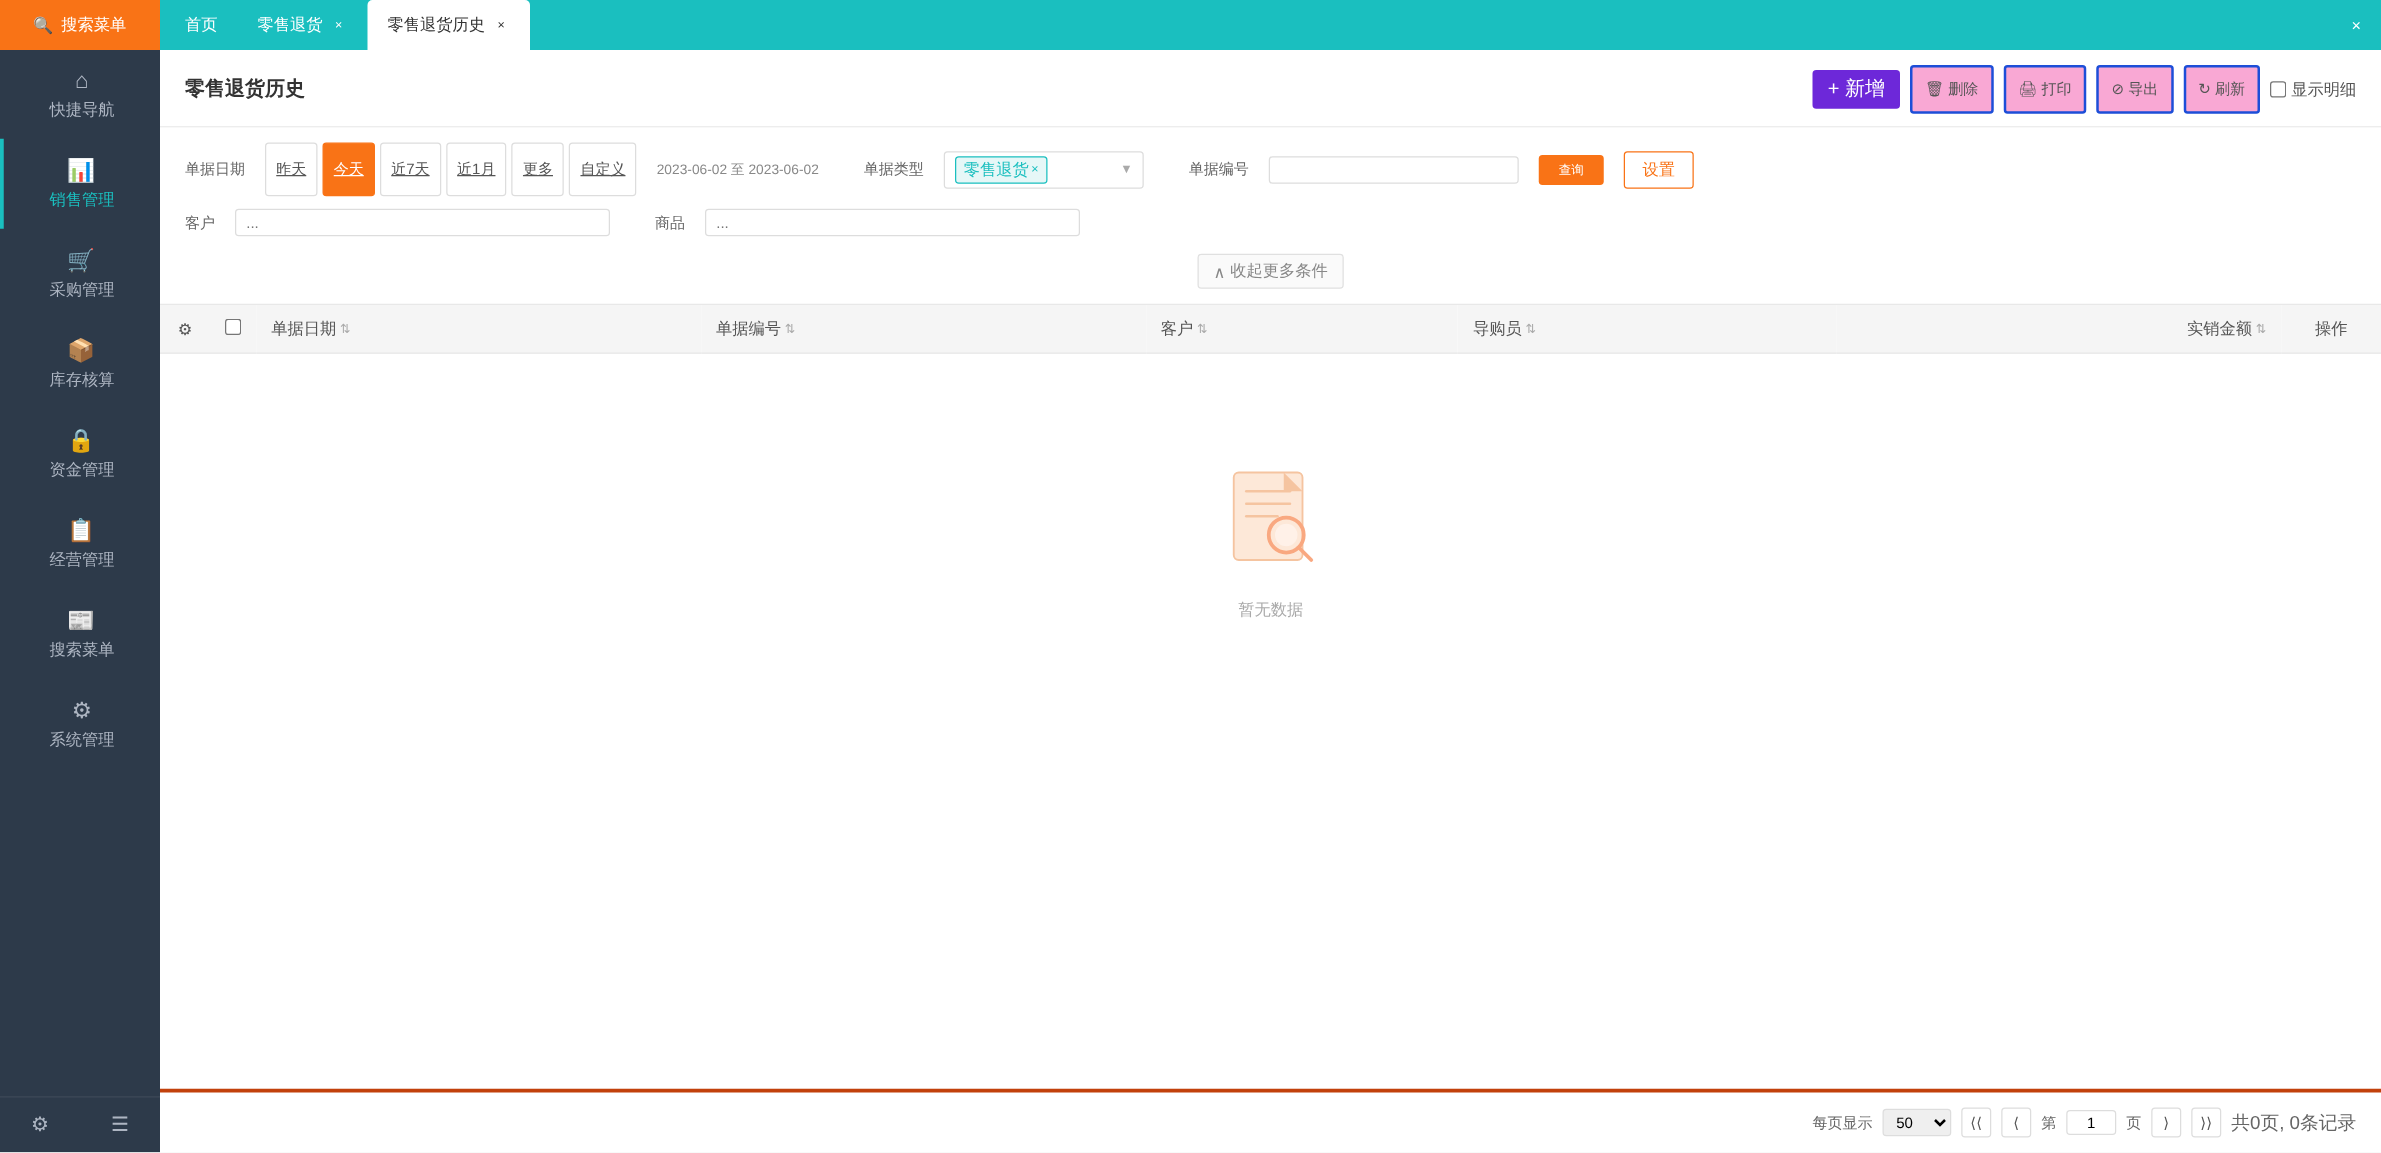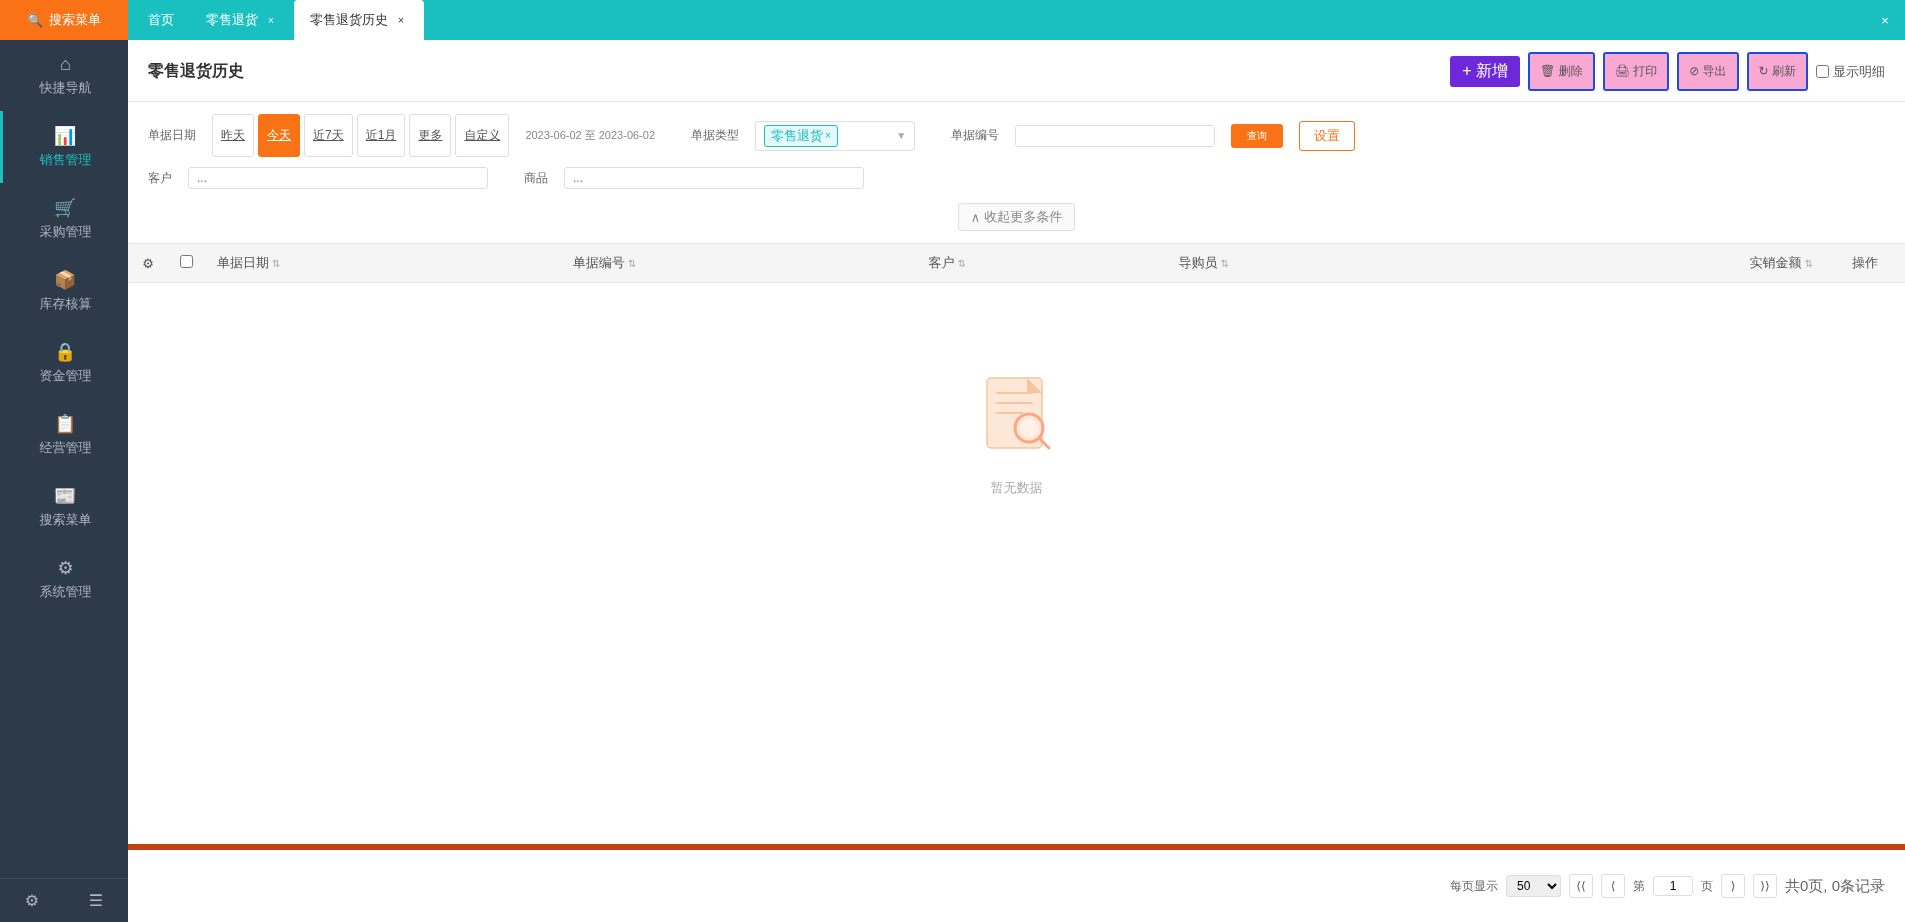--- a/index.html
+++ b/index.html
@@ -295,22 +295,22 @@
     }
     .empty-icon {
       width: 100px;
       height: 100px;
       margin-bottom: 16px;
     }
 
     
     .pagination-bar {
       background: white;
-      border-top: 6px solid #c2410c;
-      padding: 24px 20px;
+      border-top: 3px solid #c2410c;
+      padding: 12px 20px;
       display: flex;
       align-items: center;
       justify-content: flex-end;
       gap: 8px;
       flex-shrink: 0;
     }
     .page-size-label { color: #666; font-size: 12px; }
     .page-size-select {
       border: 1px solid #ddd;
       border-radius: 3px;

